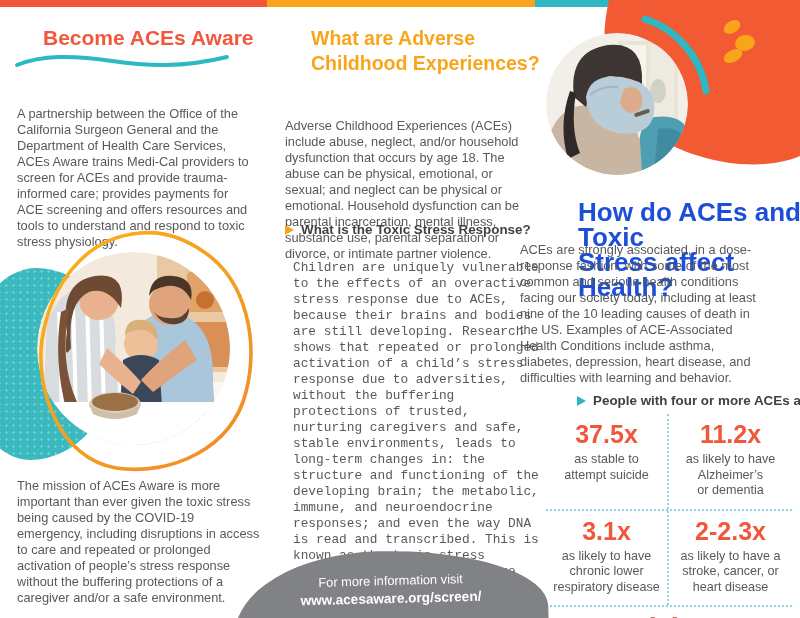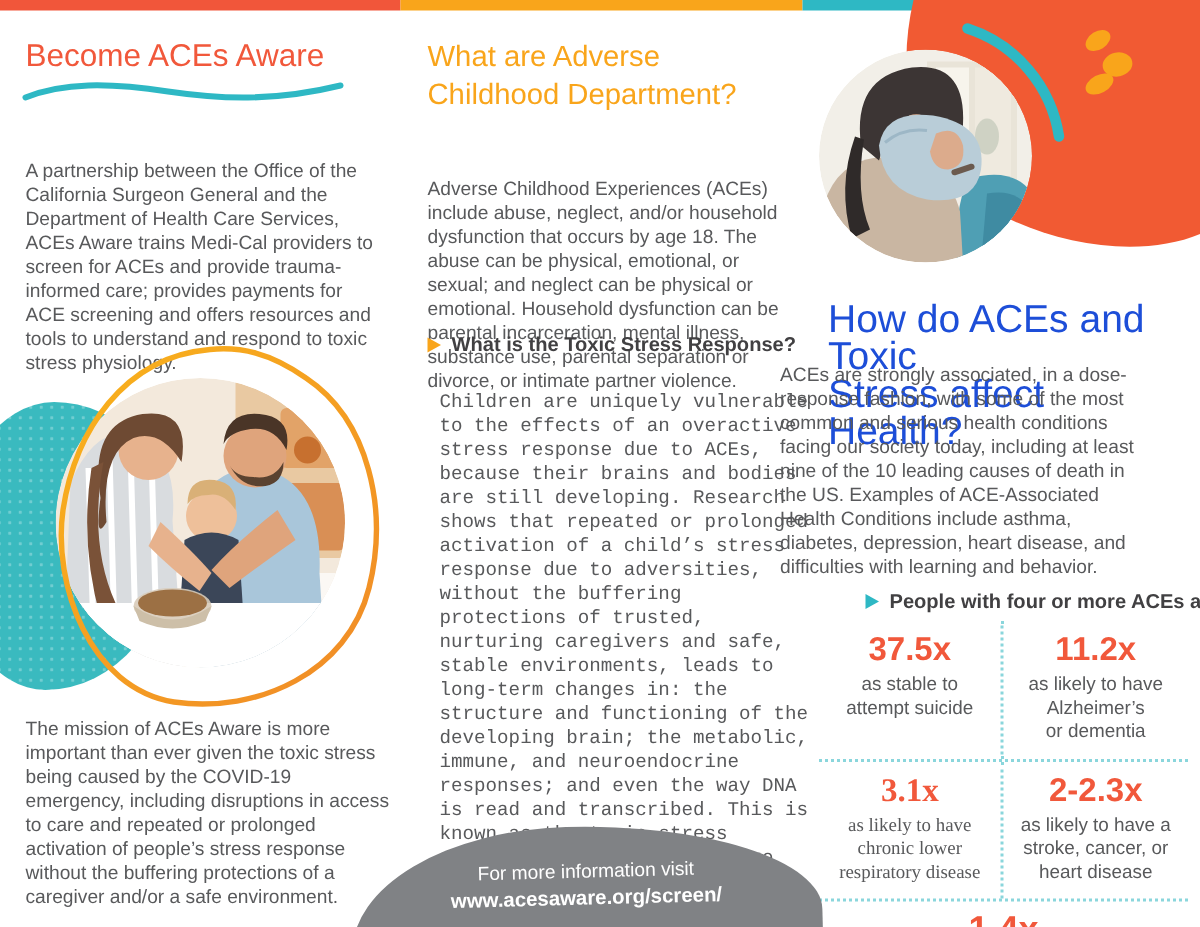--- a/index.html
+++ b/index.html
@@ -8,21 +8,21 @@
     position:relative; width:800px; height:618px; background:#ffffff;
     overflow:hidden; font-family:"Liberation Sans", sans-serif;
     margin:0 auto;
   }
   
   .bar { position:absolute; top:0; height:7px; }
   .bar.b1 { left:0; width:267px; background:#F1563A; }
   .bar.b2 { left:267px; width:268px; background:#F9A51B; }
   .bar.b3 { left:535px; width:265px; background:#2EB8C4; }
 
-  .col-title { font-weight:normal; letter-spacing:0; }
+  .col-title { font-weight:bold; letter-spacing:0;margin-left:26px; }
   .preline { white-space:pre-line; }
   .body-text { font-size:12.8px; line-height:16px; color:#58595B; }
 
   
   .left-title { position:absolute; left:17px; top:26px; width:240px; font-size:21px; color:#F1583B; }
   .wave { position:absolute; left:14px; top:52px; }
   .left-intro { position:absolute; left:17px; top:82px; width:238px;margin-top:24px; }
   .left-mission { position:absolute; left:17px; top:478px; width:244px; }
 
   
@@ -68,22 +68,22 @@
     border-radius:50%; overflow:hidden; z-index:2;
   }
   .right-title { position:absolute; left:552px; top:200px; width:240px; font-size:26px; line-height:25px; color:#1d4ed8; }
   .right-intro { position:absolute; left:520px; top:242px; width:240px; }
   .stats-head { left:577px; top:393px; width:250px; }
 
   .stats { position:absolute; left:546px; top:414px; width:246px; z-index:3; }
   .stats-row { display:flex; }
   .stat-cell { width:123px; text-align:center; padding:6px 4px 10px 4px; }
   .stat-cell.r1c1 { border-right:2px dotted #8AD6DC; }
-  .stat-cell.r2c1 { border-right:2px dotted #8AD6DC;font-family:Liberation Serif, serif; }
-  .stat-val { font-size:22px; font-weight:bold; color:#F1583B; }
+  .stat-cell.r2c1 { border-right:2px dotted #8AD6DC; }
+  .stat-val { font-size:25px; font-weight:bold; color:#F1583B; }
   .stat-lab { margin-top:3px; font-size:12.6px; line-height:15.5px; color:#58595B; }
   .hline { border-top:2px dotted #8AD6DC; }
   .stat-wide { text-align:center; padding-top:5px; }
   .stat-wide .stat-val { font-size:24px; }
 </style>
 </head>
 <body>
 
 <div class="page">
 
@@ -148,21 +148,21 @@
         <stop offset="0" stop-color="#F9B31B"></stop>
         <stop offset="1" stop-color="#F08A28"></stop>
       </linearGradient>
     </defs>
     <path d="M122 11 C 64 16, 32 66, 24 118 C 17 168, 42 237, 98 246 C 154 254, 214 226, 228 170 C 241 118, 228 58, 186 30 C 162 13, 142 9, 122 11 Z" fill="none" stroke="url(#ringGrad)" stroke-width="3.6"></path>
   </svg>
 
   <div class="left-mission body-text">The mission of ACEs Aware is more important than ever given the toxic stress being caused by the COVID-19 emergency, including disruptions in access to care and repeated or prolonged activation of people’s stress response without the buffering protections of a caregiver and/or a safe environment.</div>
 
   <div class="mid-title col-title preline">What are Adverse
-Childhood Department?</div>
+Childhood Experiences?</div>
   <div class="mid-intro body-text">Adverse Childhood Experiences (ACEs) include abuse, neglect, and/or household dysfunction that occurs by age 18. The abuse can be physical, emotional, or sexual; and neglect can be physical or emotional. Household dysfunction can be parental incarceration, mental illness, substance use, parental separation or divorce, or intimate partner violence.</div>
 
   <div class="subhead mid-subhead">
     <span class="tri orange"></span>
     <span>What is the Toxic Stress Response?</span>
   </div>
 
   <div class="mid-body body-text">Children are uniquely vulnerable to the effects of an overactive stress response due to ACEs, because their brains and bodies are still developing. Research shows that repeated or prolonged activation of a child’s stress response due to adversities, without the buffering protections of trusted, nurturing caregivers and safe, stable environments, leads to long-term changes in: the structure and functioning of the developing brain; the metabolic, immune, and neuroendocrine responses; and even the way DNA is read and transcribed. This is known as the toxic stress response. These responses are influenced by a combination of cumulative adversity, buffering or protective factors, and predisposing vulnerability.</div>
 
   <div class="gray-blob">

